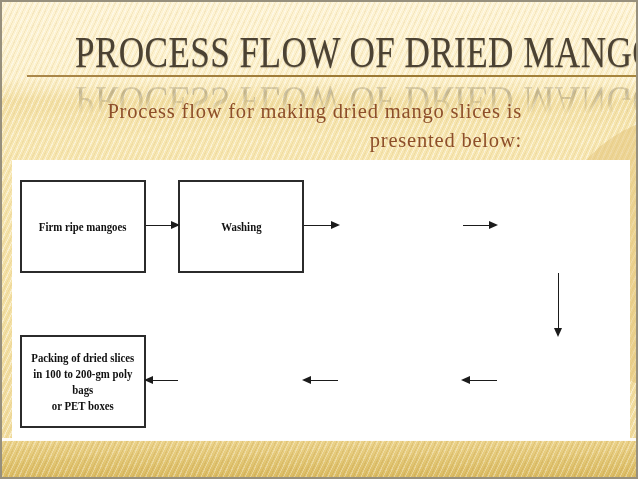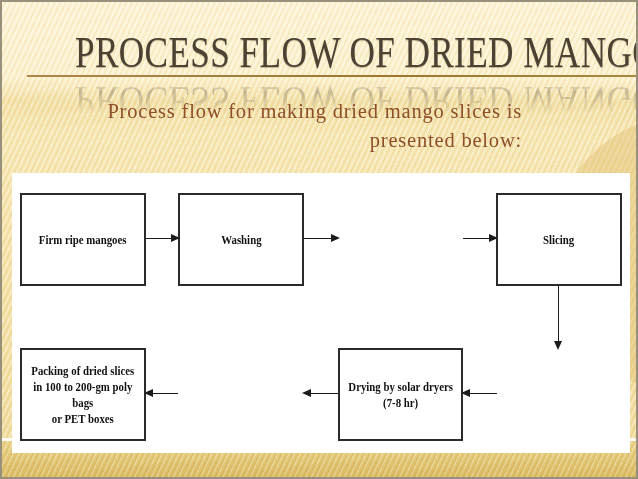--- a/index.html
+++ b/index.html
@@ -70,21 +70,21 @@
     transform:scaleX(0.80) scaleY(-1);
     transform-origin:50% 50%;
   }
   .subtitle{
     position:absolute; left:30px; top:95px; width:490px;
     font-size:20.5px; line-height:29px; letter-spacing:0.8px;
     color:#8d4e2a;
     text-align:right;
   }
   .panel{
-    position:absolute; left:10px; top:171px;
+    position:absolute; left:10px; top:158px;
     width:618px; height:280px;
     background:#ffffff;
   }
   .fbox{
     position:absolute;
     box-sizing:border-box;
     border:2px solid #2b2b2b;
     background:#ffffff;
     display:flex; align-items:center; justify-content:center;
   }
@@ -149,33 +149,26 @@
   <div class="subtitle">Process flow for making dried mango slices is presented below:</div>
 
   <div class="panel">
 
     <div class="fbox r1 c1">
       <div class="lbl">Firm ripe mangoes</div>
     </div>
     <div class="fbox r1 c2">
       <div class="lbl">Washing</div>
     </div>
-    <div class="fbox r1 c4">
-      <div class="lbl">Slicing</div>
-    </div>
 
     <div class="fbox r2 c1">
       <div class="lbl">Packing of dried slices
 in 100 to 200-gm poly
 bags
 or PET boxes</div>
-    </div>
-    <div class="fbox r2 c3">
-      <div class="lbl">Drying by solar dryers
-(7-8 hr)</div>
     </div>
 
     <div class="harrow right" style="left:134px; top:65px; width:32px;"></div>
     <div class="harrow right" style="left:292px; top:65px; width:34px;"></div>
     <div class="harrow right" style="left:451px; top:65px; width:33px;"></div>
 
     <div class="varrow" style="left:546px; top:113px; height:62px;"></div>
 
     <div class="harrow left" style="left:451px; top:220px; width:34px;"></div>
     <div class="harrow left" style="left:292px; top:220px; width:34px;"></div>

